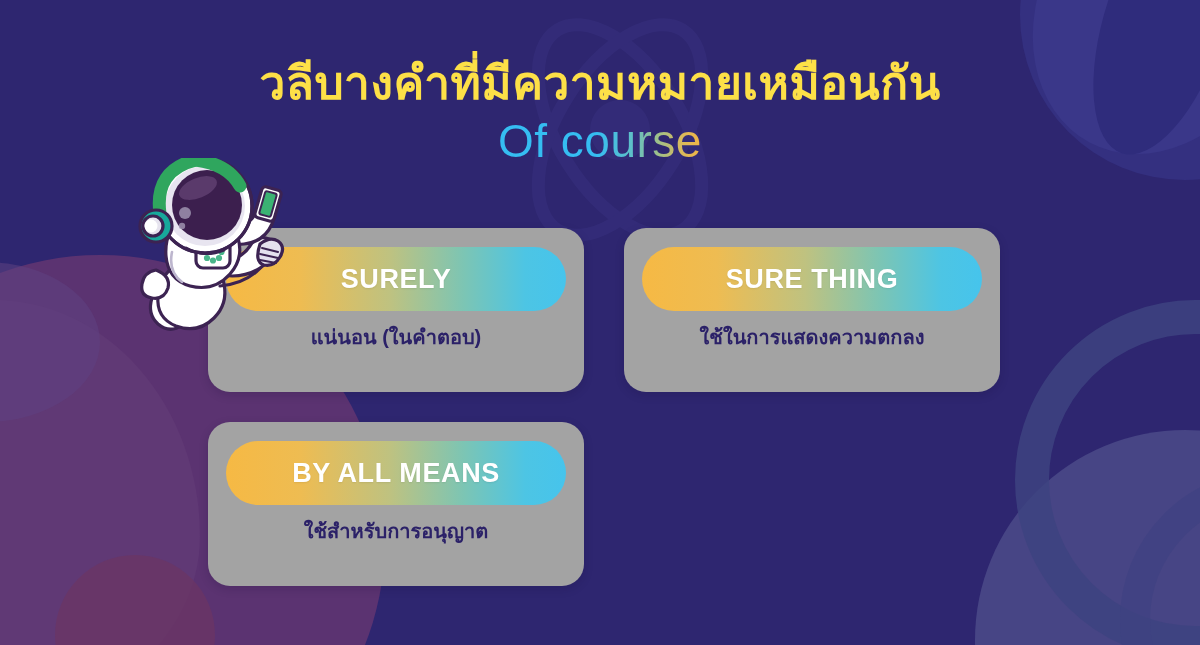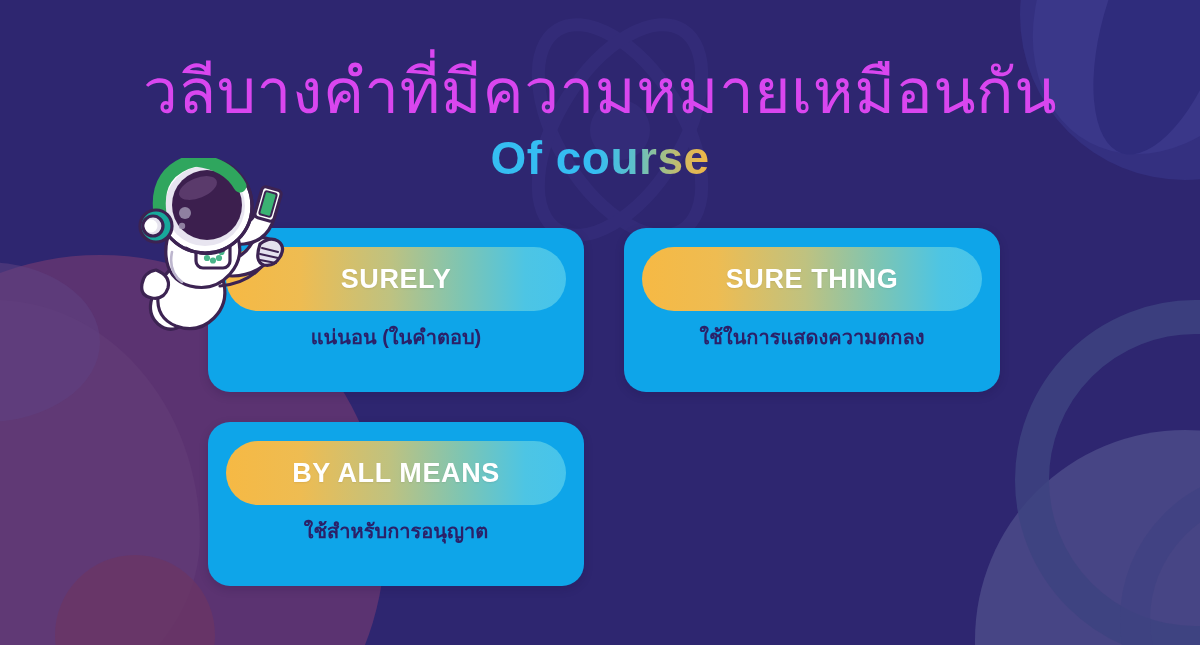--- a/index.html
+++ b/index.html
@@ -108,31 +108,31 @@
 
   
   .header {
     position:absolute;
     left:0; top:58px;
     width:1200px;
     text-align:center;
     z-index:5;
   }
   .title-thai {
-    font-size:62px;
-    font-weight:400;
-    color:#d946ef;
+    font-size:46px;
+    font-weight:700;
+    color:#fde047;
     letter-spacing:.5px;
     line-height:1.1;
     white-space:nowrap;
   }
   .title-en {
     margin-top:6px;
     font-size:46px;
-    font-weight:700;
+    font-weight:400;
     letter-spacing:.5px;
     line-height:1.15;
     background:linear-gradient(90deg,#35BDF2 0%,#35BDF2 48%,#5FC0C8 66%,#9CC08C 78%,#D9B95C 90%,#F2B544 100%);
     -webkit-background-clip:text;
     background-clip:text;
     color:transparent;
     -webkit-text-fill-color:transparent;
     display:inline-block;
   }
 
@@ -143,21 +143,21 @@
     width:792px;
     display:grid;
     grid-template-columns:376px 376px;
     grid-template-rows:164px 164px;
     column-gap:40px;
     row-gap:30px;
     z-index:6;
   }
 
   .card {
-    background:#0ea5e9;
+    background:#a3a3a3;
     border-radius:22px;
     box-shadow:0 3px 10px rgba(20,10,50,.18);
     display:flex;
     flex-direction:column;
     align-items:center;
     justify-content:flex-start;
     padding:19px 18px 24px 18px;
   }
 
   .pill {

